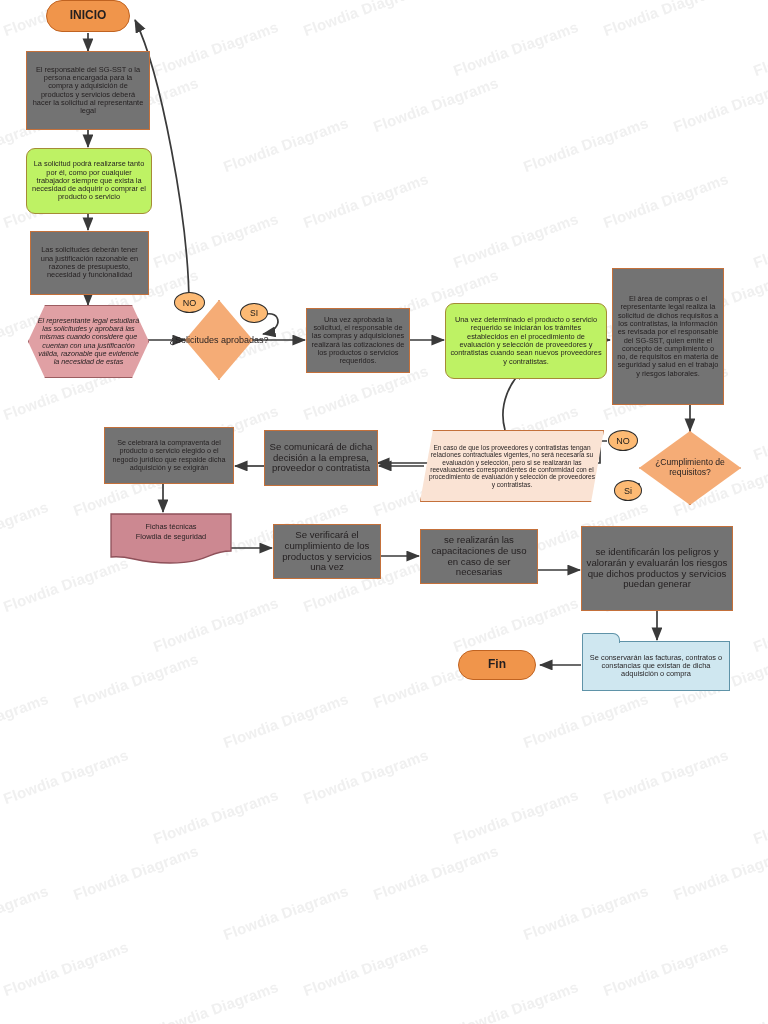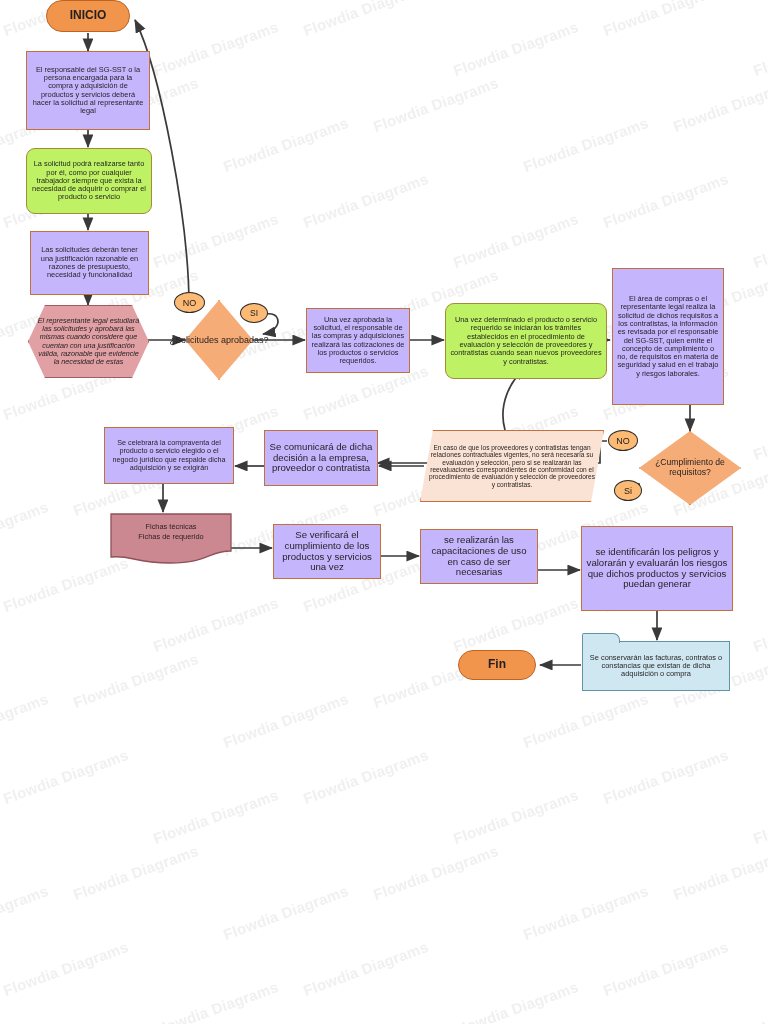--- a/index.html
+++ b/index.html
@@ -40,21 +40,21 @@
     display:flex;align-items:center;justify-content:center;
     text-align:center;
     color:#231f20;
     line-height:1.12;
     padding:3px 4px;
   }
   .node span{display:block;width:100%;}
 
   
   .rect{
-    background:#c4b5fd;
+    background:#737373;
     border:1.3px solid #c4703a;
   }
   
   .roundrect{
     background:#bef264;
     border:1.3px solid #a58b36;
     border-radius:9px;
   }
   
   .pill{
@@ -353,21 +353,21 @@
   <div class="node rect" style="left:104px;top:427px;width:130px;height:57px;font-size:7.2px;">
     <span>Se celebrará la compraventa del producto o servicio elegido o el negocio jurídico que respalde dicha adquisición y se exigirán</span>
   </div>
 
   <div class="doc-wrap" style="left:110px;top:513px;width:122px;height:52px;">
     <svg width="122" height="52" viewBox="0 0 122 52" xmlns="http://www.w3.org/2000/svg" style="position:absolute;left:0;top:0;">
       <path d="M1,1 H121 V38 C97,38 100,50 60,50 C24,50 22,42 1,44 Z" fill="#cc8891" stroke="#8e5059" stroke-width="1.3"></path>
     </svg>
     <div class="doc-text" style="font-size:7.4px;white-space:pre-line;">
       <span>Fichas técnicas
-Fichas de requerido</span>
+Flowdia de seguridad</span>
     </div>
   </div>
 
   <div class="node rect" style="left:273px;top:524px;width:108px;height:55px;font-size:9.6px;">
     <span>Se verificará el cumplimiento de los productos y servicios una vez</span>
   </div>
 
   <div class="node rect" style="left:420px;top:529px;width:118px;height:55px;font-size:9.6px;">
     <span>se realizarán las capacitaciones de uso en caso de ser necesarias</span>
   </div>

